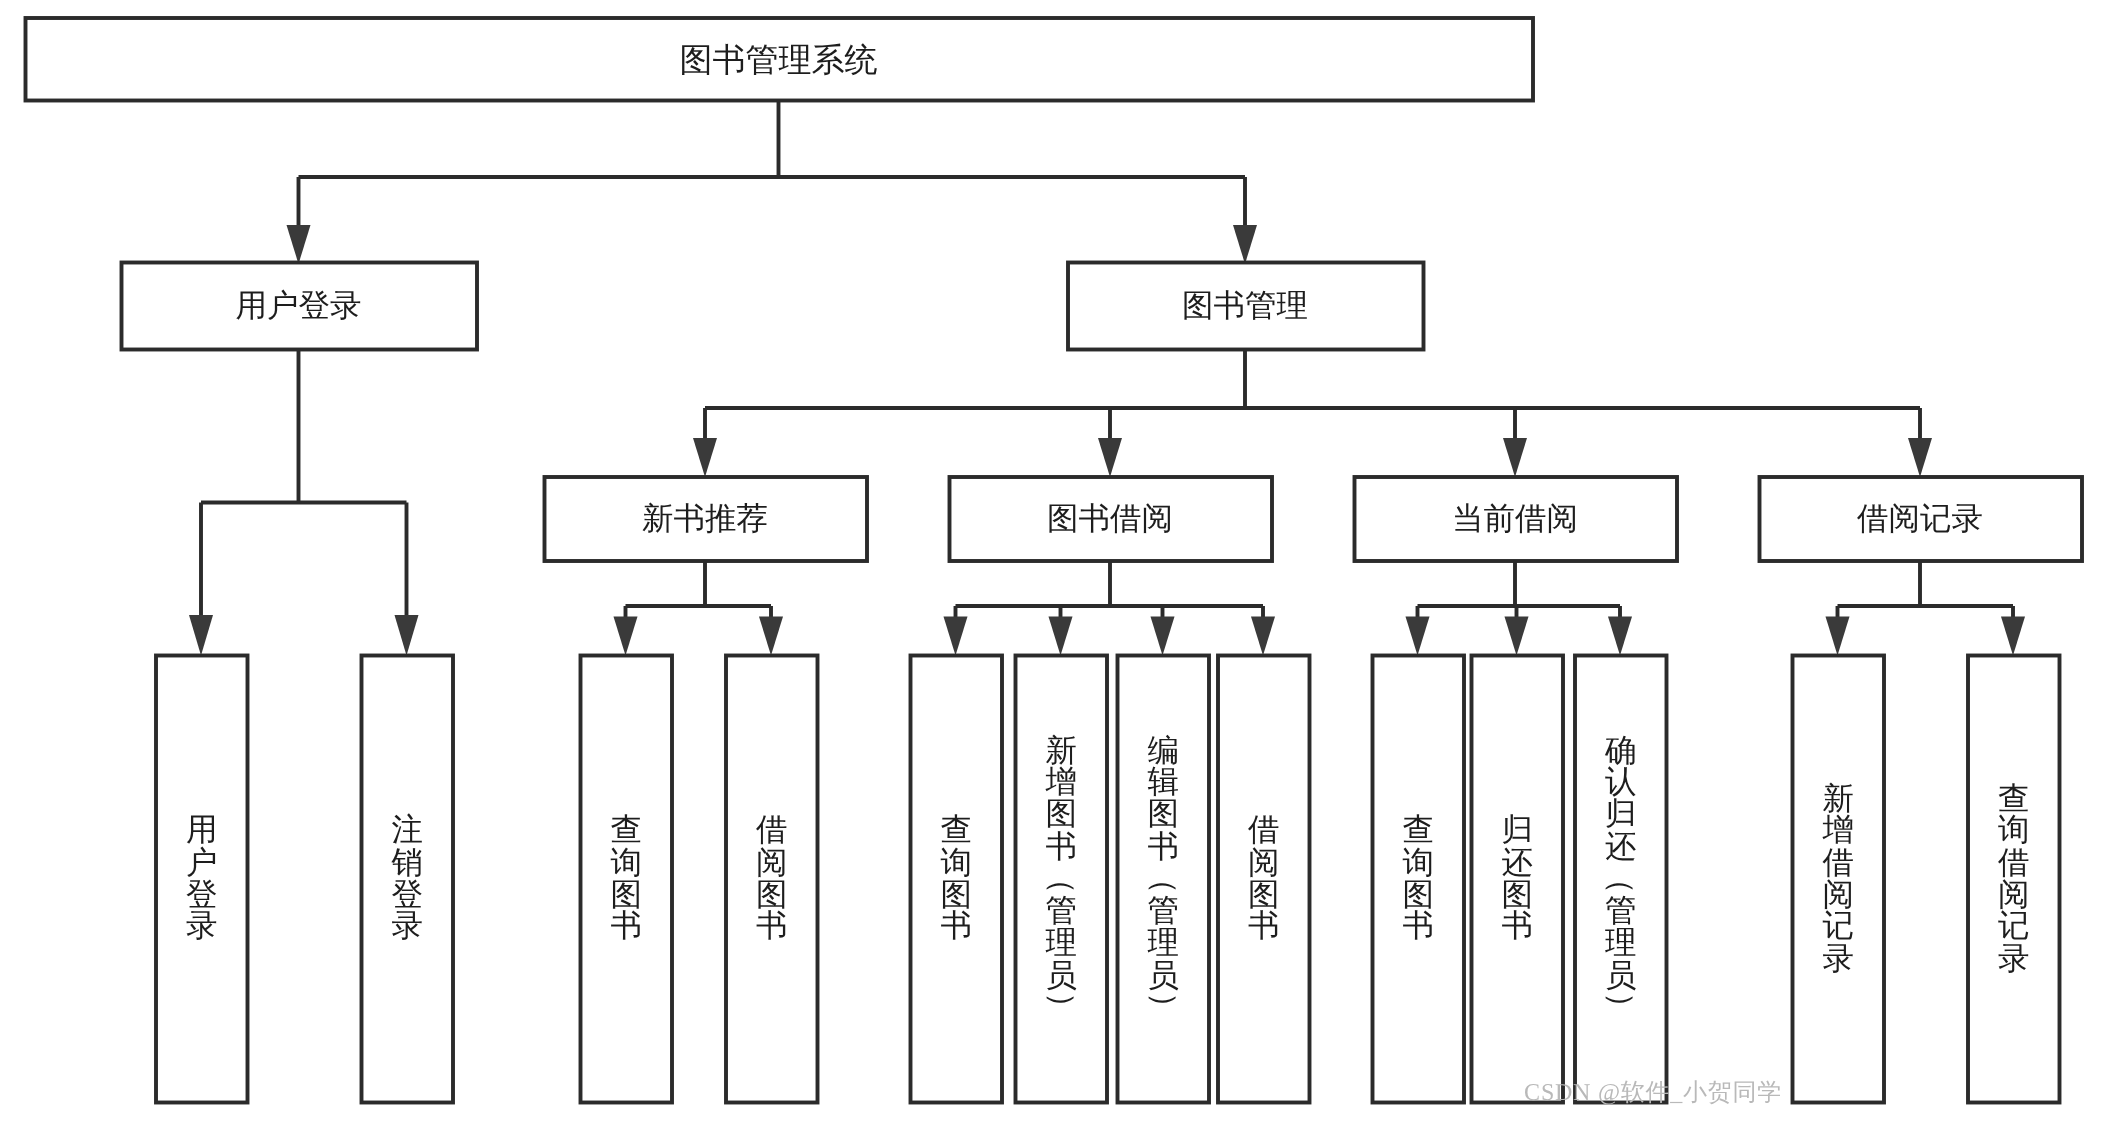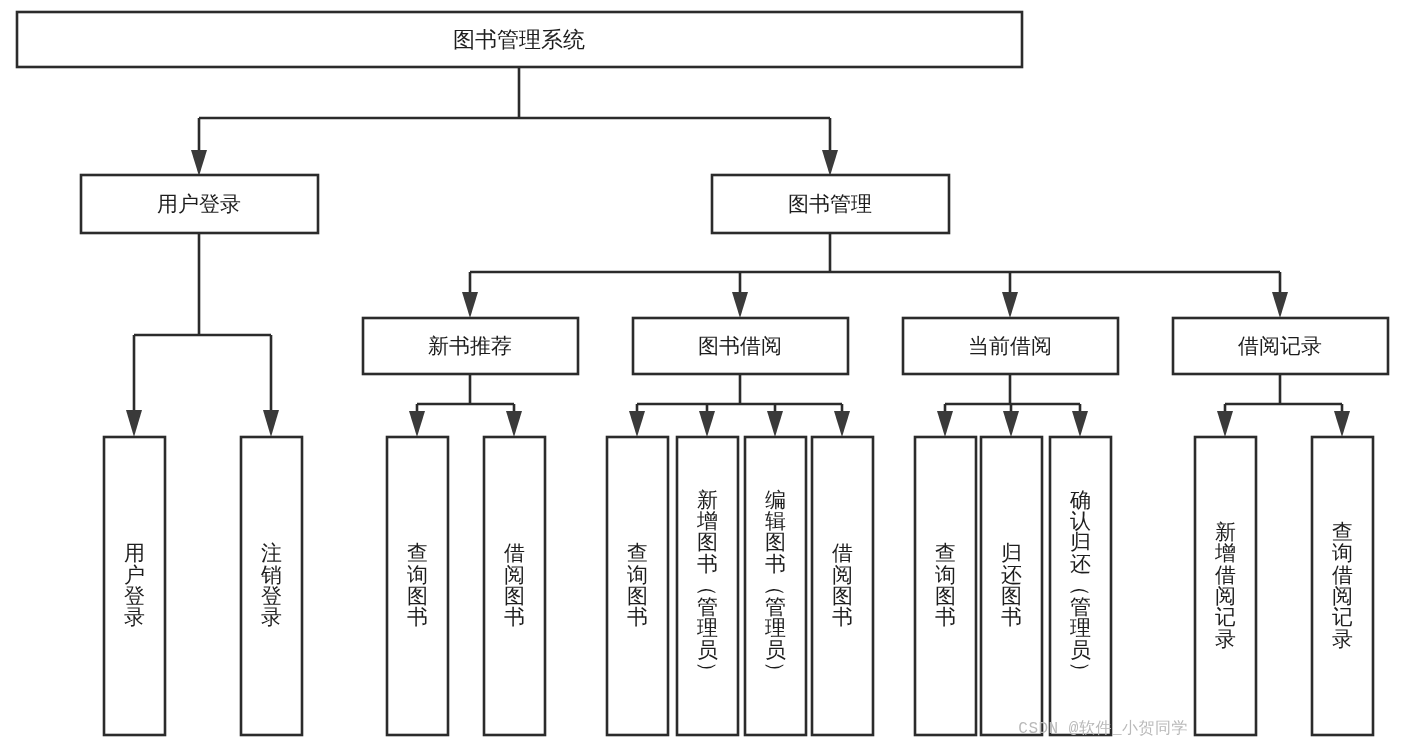--- a/index.html
+++ b/index.html
@@ -48,21 +48,21 @@
     text-anchor: middle;
     dominant-baseline: middle;
   }
   .title-label {
     font-size: 22px;
   }
   .watermark {
     position: absolute;
     right: 8px;
     bottom: 8px;
-    font-family: Liberation Mono, monospace;
+    font-family: Liberation Serif, serif;
     font-size: 16px;
     color: #b9b9b9;
     letter-spacing: 0.5px;
     white-space: nowrap;
     user-select: none;
   }
   .vtext-wrap {
     position: absolute;
     display: flex;
     flex-direction: column;

